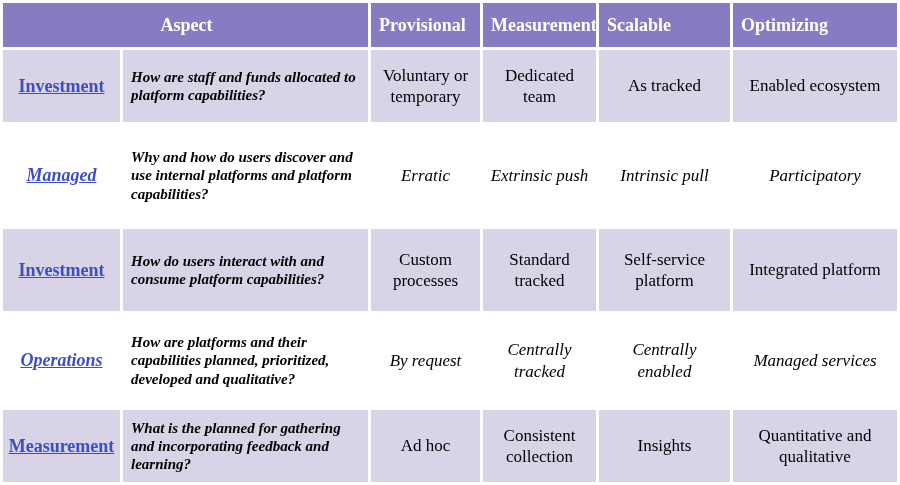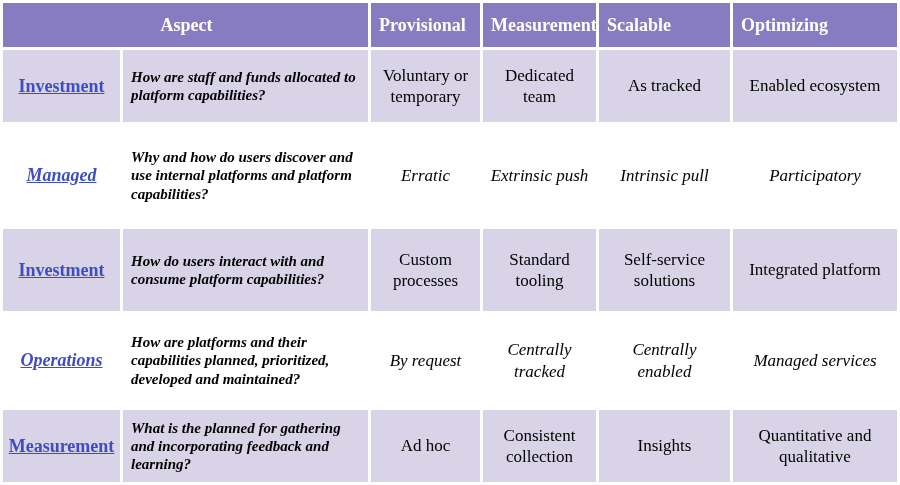--- a/index.html
+++ b/index.html
@@ -121,30 +121,30 @@
       <td class="value-cell">Intrinsic pull</td>
       <td class="value-cell">Participatory</td>
     </tr>
 
     <tr class="row-alt h-r2">
       <td class="link-cell">
         <a href="#">Investment</a>
       </td>
       <td class="question-cell">How do users interact with and consume platform capabilities?</td>
       <td class="value-cell">Custom processes</td>
-      <td class="value-cell">Standard tooling</td>
-      <td class="value-cell">Self-service solutions</td>
+      <td class="value-cell">Standard tracked</td>
+      <td class="value-cell">Self-service platform</td>
       <td class="value-cell">Integrated platform</td>
     </tr>
 
     <tr class="row-plain h-r3">
       <td class="link-cell">
         <a href="#">Operations</a>
       </td>
-      <td class="question-cell">How are platforms and their capabilities planned, prioritized, developed and maintained?</td>
+      <td class="question-cell">How are platforms and their capabilities planned, prioritized, developed and qualitative?</td>
       <td class="value-cell">By request</td>
       <td class="value-cell">Centrally tracked</td>
       <td class="value-cell">Centrally enabled</td>
       <td class="value-cell">Managed services</td>
     </tr>
 
     <tr class="row-alt h-r4">
       <td class="link-cell">
         <a href="#">Measurement</a>
       </td>

